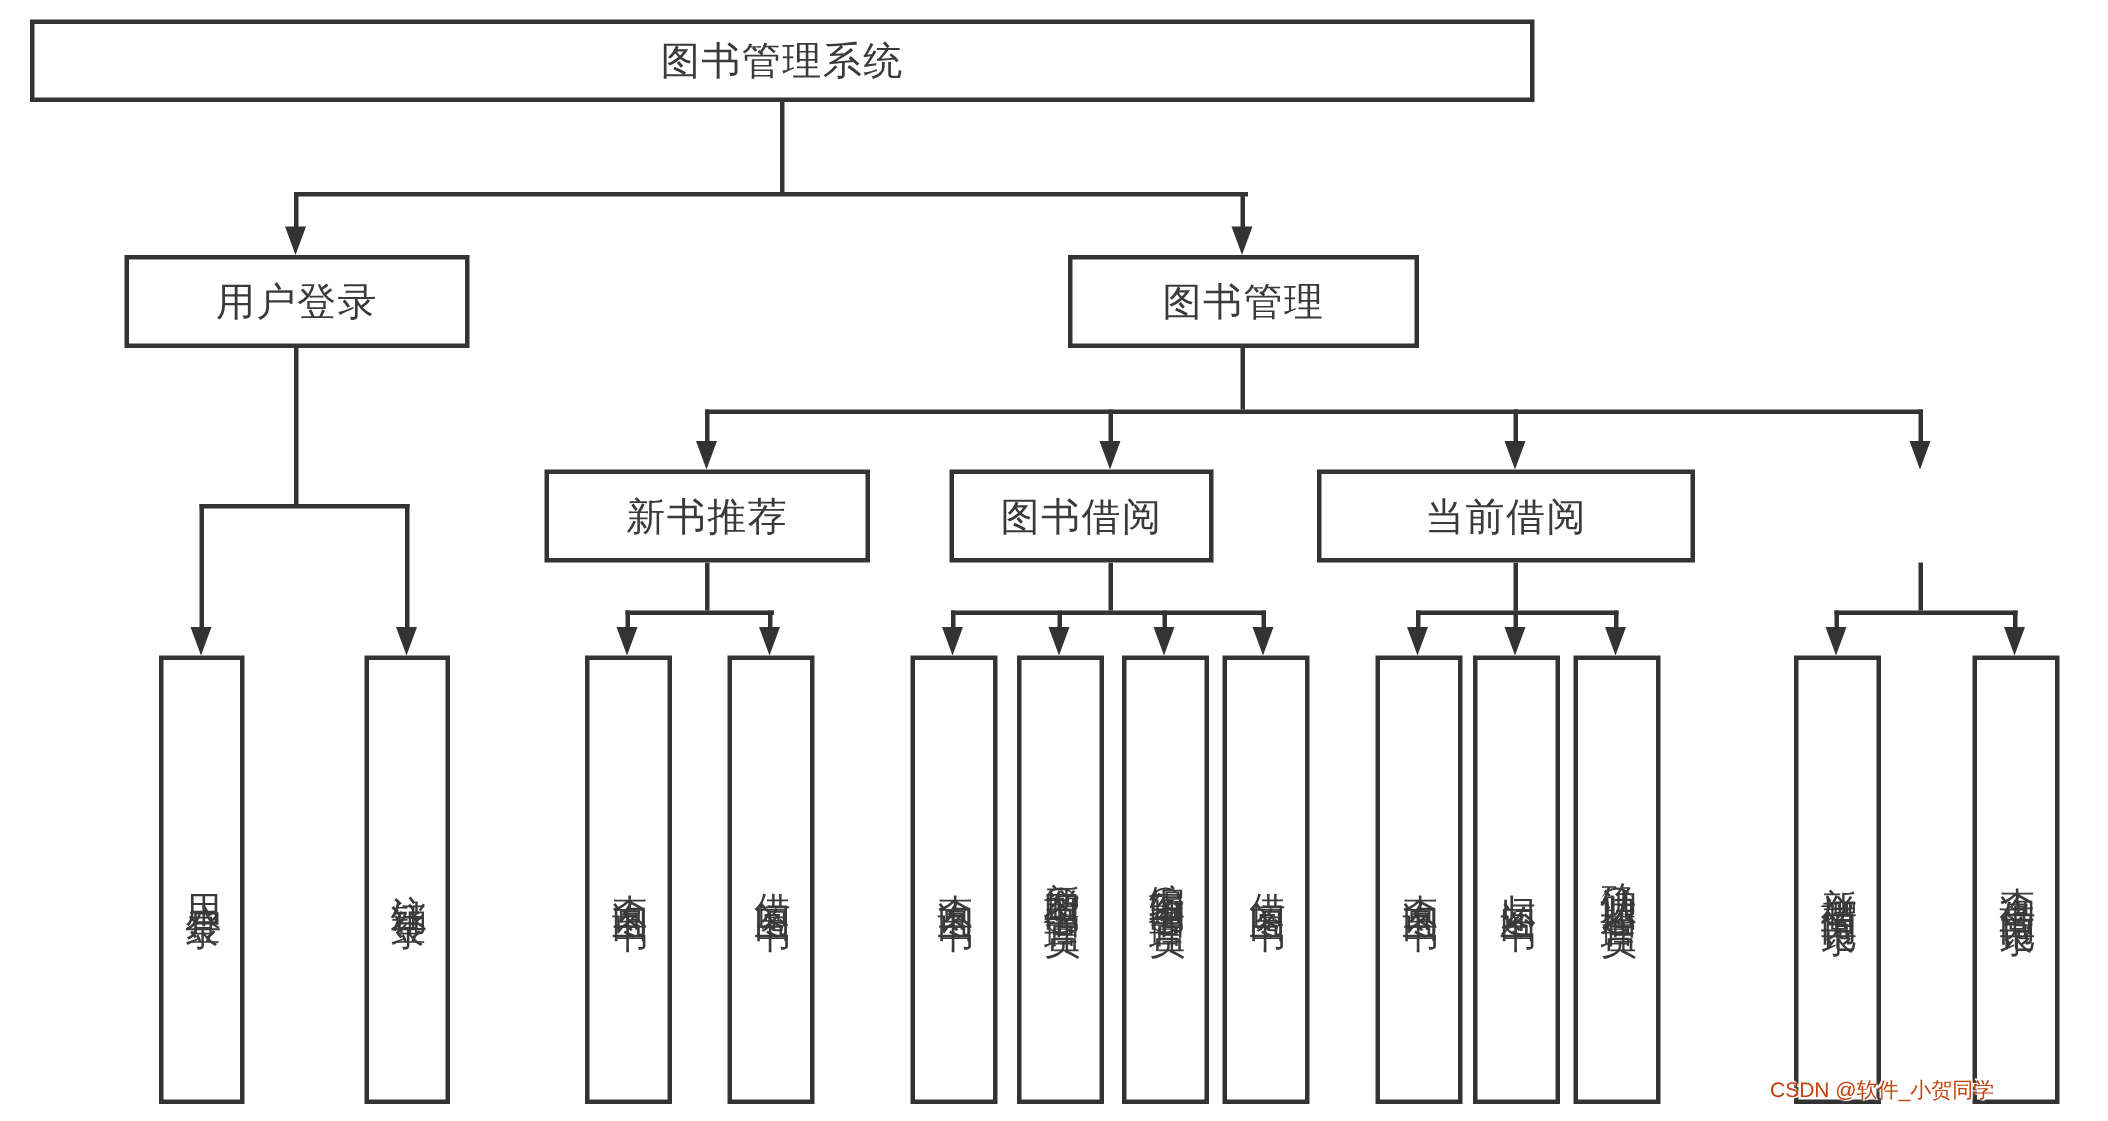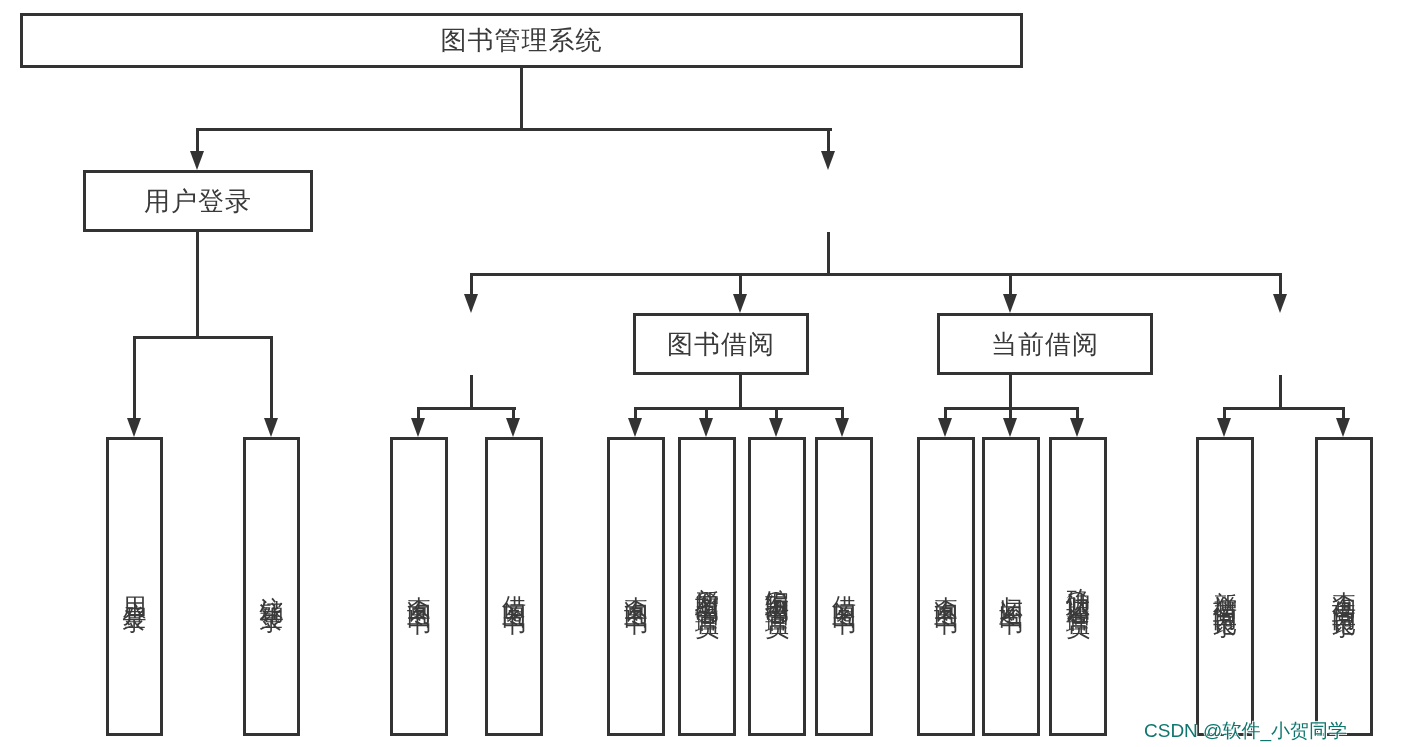--- a/index.html
+++ b/index.html
@@ -43,24 +43,24 @@
   
   .ah {
     position: absolute;
     width: 0; height: 0;
     border-left: 7px solid transparent;
     border-right: 7px solid transparent;
     border-top: 19px solid #333333;
   }
   .watermark {
     position: absolute;
-    left: 1144px;
+    left: 1180px;
     top: 718px;
-    font-size: 19px;
-    color: #0f766e;
+    font-size: 14px;
+    color: #c2410c;
     text-shadow: 0 0 2px #ffffff, 1px 1px 0 #ffffff, -1px -1px 0 #ffffff;
     white-space: nowrap;
     z-index: 10;
   }
 </style>
 </head>
 <body>
 
 <div class="stage">
 
@@ -120,25 +120,27 @@
   <div class="hl" style="left:1223px;top:407px;width:122px"></div>
   <div class="vl" style="left:1223px;top:407px;height:14px"></div>
   <div class="ah" style="left:1217px;top:418px"></div>
   <div class="vl" style="left:1342px;top:407px;height:14px"></div>
   <div class="ah" style="left:1336px;top:418px"></div>
 
   <div class="box hbox" style="left:20px;top:13px;width:1003px;height:55px">图书管理系统</div>
 
   <div class="box hbox" style="left:83px;top:170px;width:230px;height:62px">用户登录</div>
 
+  <div class="box hbox" style="left:712px;top:170px;width:234px;height:62px">图书管理</div>
 
+  <div class="box hbox" style="left:363px;top:313px;width:217px;height:62px">新书推荐</div>
 
   <div class="box hbox" style="left:633px;top:313px;width:176px;height:62px">图书借阅</div>
 
-  <div class="box hbox" style="left:937px;top:313px;width:216px;height:62px">当前借阅</div>
+  <div class="box hbox" style="left:878px;top:313px;width:252px;height:62px">当前借阅</div>
 
 
   <div class="box vbox" style="left:106px;top:437px;width:57px;height:299px">用户登录</div>
   <div class="box vbox" style="left:243px;top:437px;width:57px;height:299px">注销登录</div>
 
   <div class="box vbox" style="left:390px;top:437px;width:58px;height:299px">查询图书</div>
   <div class="box vbox" style="left:485px;top:437px;width:58px;height:299px">借阅图书</div>
 
   <div class="box vbox" style="left:607px;top:437px;width:58px;height:299px">查询图书</div>
   <div class="box vbox long" style="left:678px;top:437px;width:58px;height:299px">新增图书（管理员）</div>

